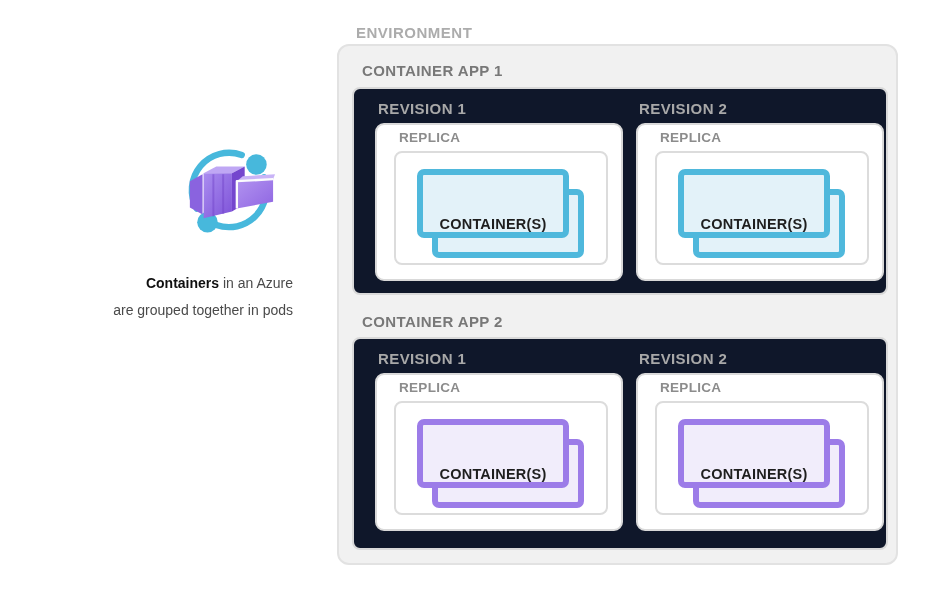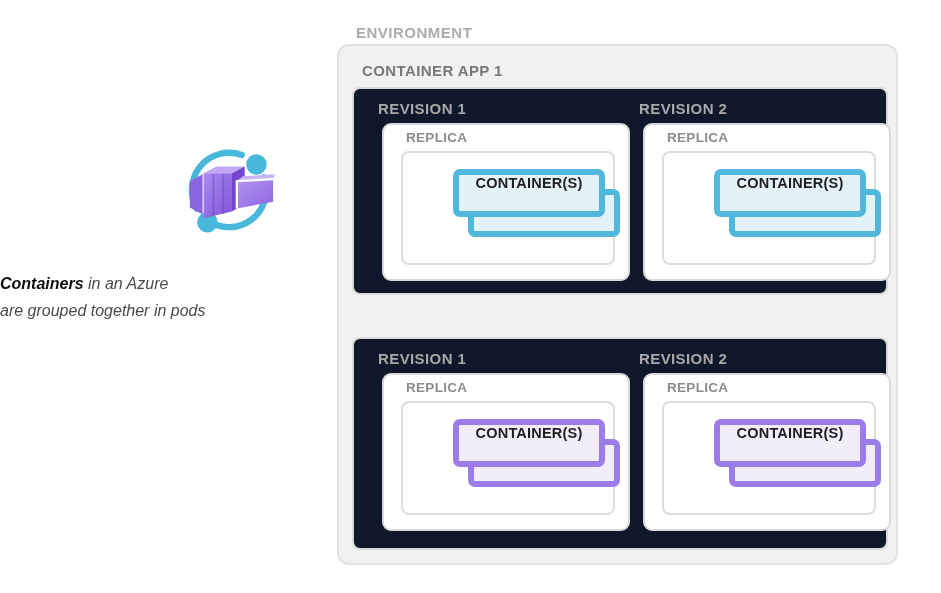--- a/index.html
+++ b/index.html
@@ -7,22 +7,22 @@
   body {
     position:relative; overflow:hidden; background:#ffffff;
     font-family:"Liberation Sans", sans-serif;
     -webkit-font-smoothing:antialiased;
   }
   .abs { position:absolute; }
 
   
   .icon-wrap { left:183px; top:141px; width:94px; height:94px; }
   .caption {
-    left:0; top:270px; width:293px; text-align:left;
-    font-size:16px; line-height:27px; color:#4a4a4a;font-style:italic;
+    left:0; top:270px; width:293px; text-align:right;
+    font-size:14px; line-height:27px; color:#4a4a4a;
   }
   .caption b { color:#0f0f0f; font-weight:700; }
   .caption .cap-line { display:block; }
 
   
   .env-label {
     left:356px; top:24px;
     font-size:15px; font-weight:700; letter-spacing:.5px; color:#acacac;
   }
   .env-box {
@@ -45,38 +45,38 @@
 
   
   .rev-group { top:0; width:248px; height:100%; }
   .rev-group.first  { left:13px; }
   .rev-group.second { left:274px; }
   .rev-label {
     left:11px; top:11px;
     font-size:15px; font-weight:700; letter-spacing:.4px; color:#a8a8a8;
   }
   .rev-box {
-    left:15px; top:34px; width:248px; height:158px;
+    left:8px; top:34px; width:248px; height:158px;
     background:#fff; border:2px solid var(--box-border,#d9d9d9); border-radius:9px;
   }
   .replica-label {
     left:22px; top:5px;
     font-size:13.5px; font-weight:700; letter-spacing:.3px; color:#8c8c8c;
   }
   .replica-box {
     left:17px; top:26px; width:214px; height:114px;
     background:#fff; border:2px solid #dcdcdc; border-radius:8px;
   }
 
   
   .stack { left:21px; top:16px; width:167px; height:74px; }
   .card {
-    position:absolute; width:152px; height:48px;
+    position:absolute; width:152px; height:69px;
     border-width:6.5px; border-style:solid; border-radius:7px;
-    display:flex; align-items:flex-start; justify-content:center;margin-left:29px;
+    display:flex; align-items:flex-end; justify-content:center;
   }
   .card.back  { left:15px; top:20px; }
   .card.front { left:0; top:0; }
   .teal  .card { border-color:var(--teal-border,#4fb8dc);  background:var(--teal-fill,#e3f2f9); }
   .purple .card{ border-color:var(--purple-border,#9c7ce8); background:var(--purple-fill,#f1edfb); }
   .card-label {
     font-size:14.5px; font-weight:700; letter-spacing:.2px; color:#1e1e1e; white-space:nowrap;
   }
 </style>
 </head>
@@ -151,20 +151,21 @@
             <div class="card front">
               <span class="card-label">CONTAINER(S)</span>
             </div>
           </div>
         </div>
       </div>
     </div>
 
   </div>
 
+  <div class="abs app-label two">CONTAINER APP 2</div>
   <div class="abs app-box two purple">
 
     <div class="abs rev-group first">
       <div class="abs rev-label">REVISION 1</div>
       <div class="abs rev-box">
         <div class="abs replica-label">REPLICA</div>
         <div class="abs replica-box">
           <div class="abs stack">
             <div class="card back"></div>
             <div class="card front">

